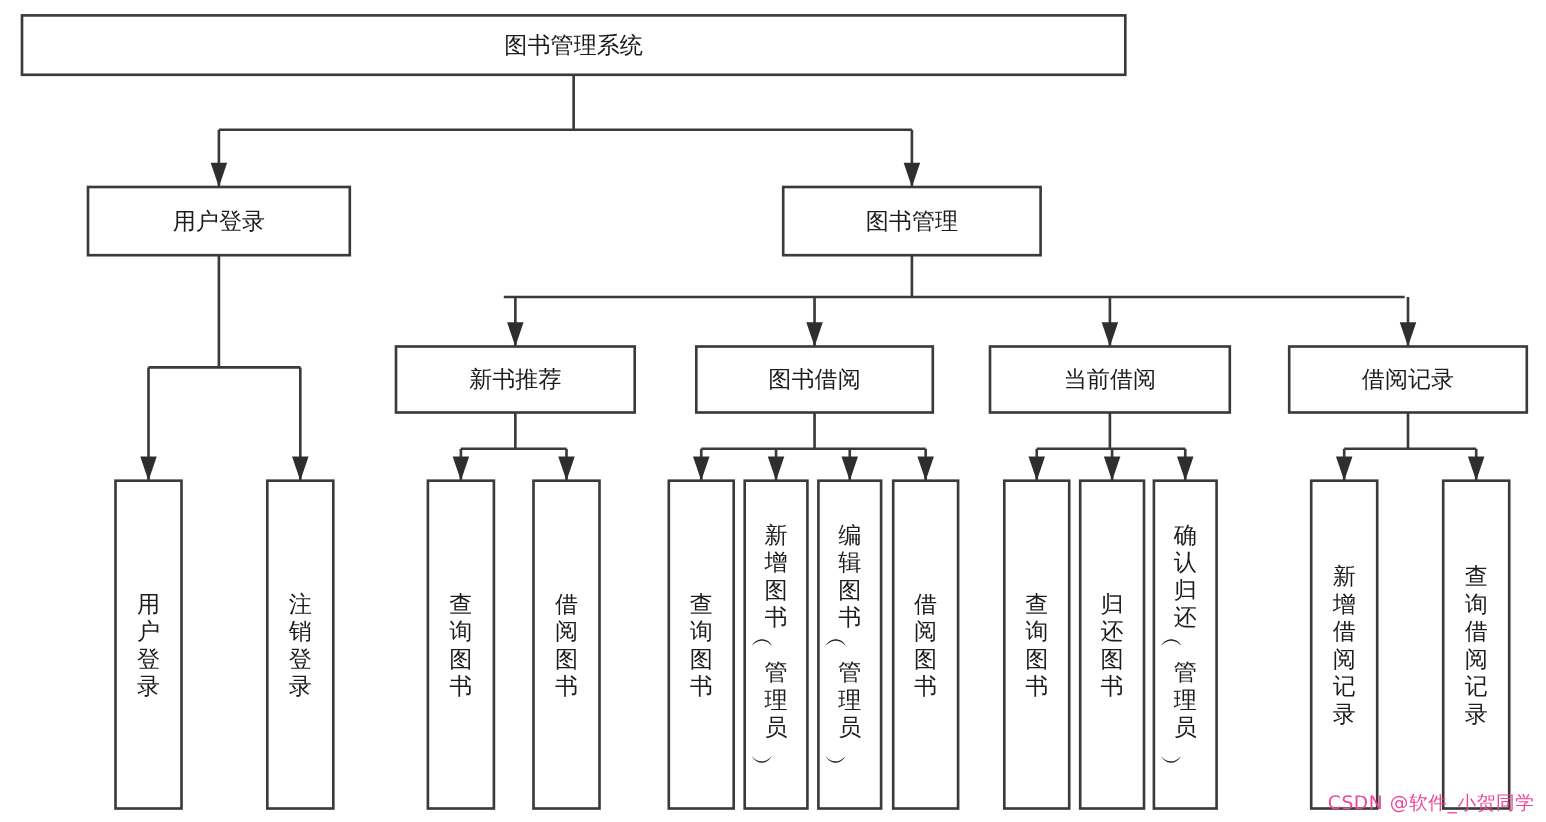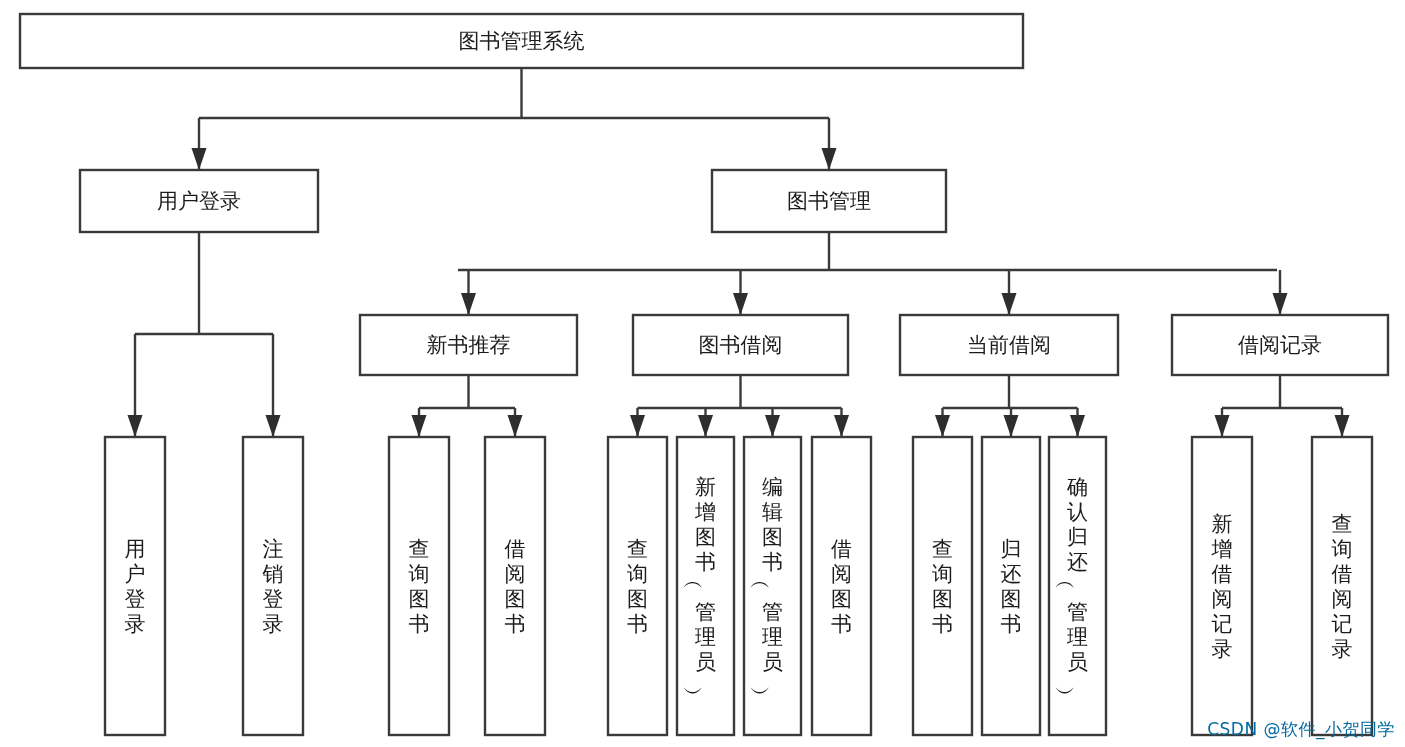--- a/index.html
+++ b/index.html
@@ -48,21 +48,21 @@
     font-size: 21px;
     fill: #1c1c1c;
     text-anchor: middle;
   }
   .watermark {
     position: absolute;
     right: 10px;
     bottom: 6px;
     font-family: "DejaVu Sans", "Liberation Sans", sans-serif;
     font-size: 17px;
-    color: #0369a1;
+    color: #ec4899;
     white-space: nowrap;
     letter-spacing: 0.5px;
   }
 </style>
 </head>
 <body>
 
 <svg id="diagram" viewBox="0 0 1405 747">
   <g id="connectors">
       <line x1="521.5" y1="68" x2="521.5" y2="118" class="connector"></line>

